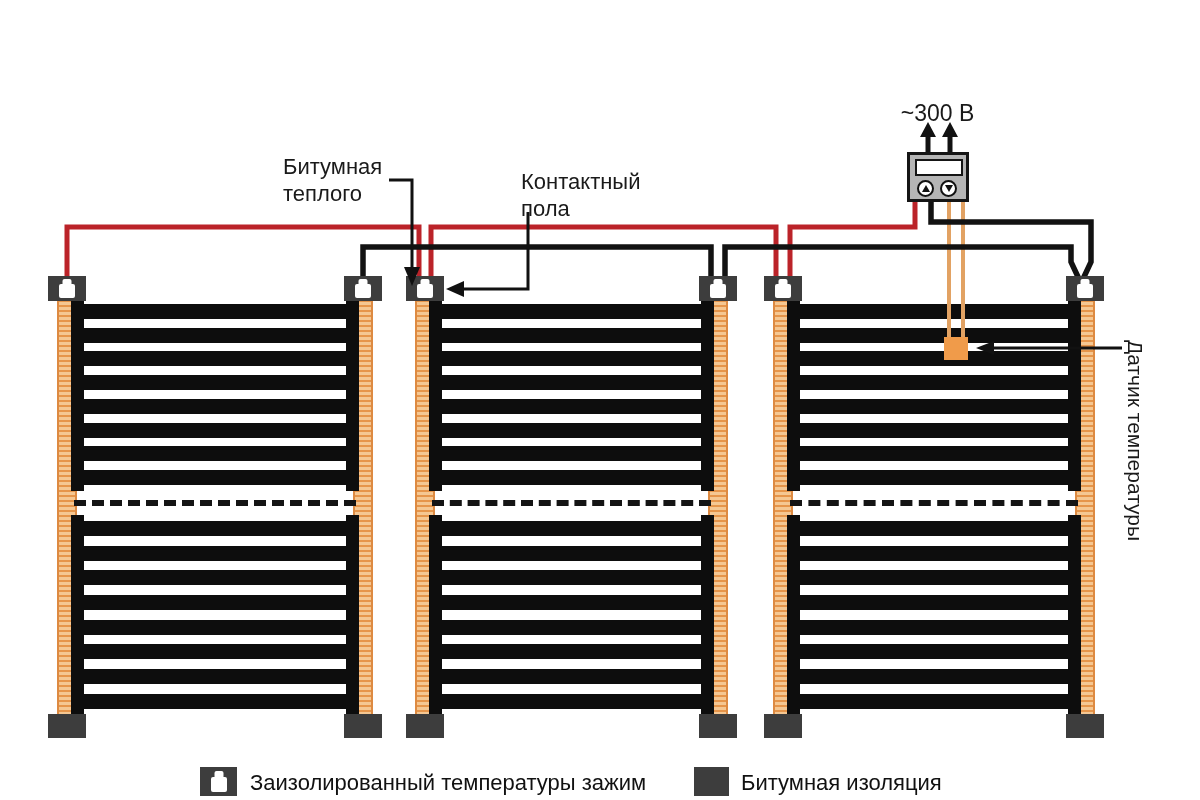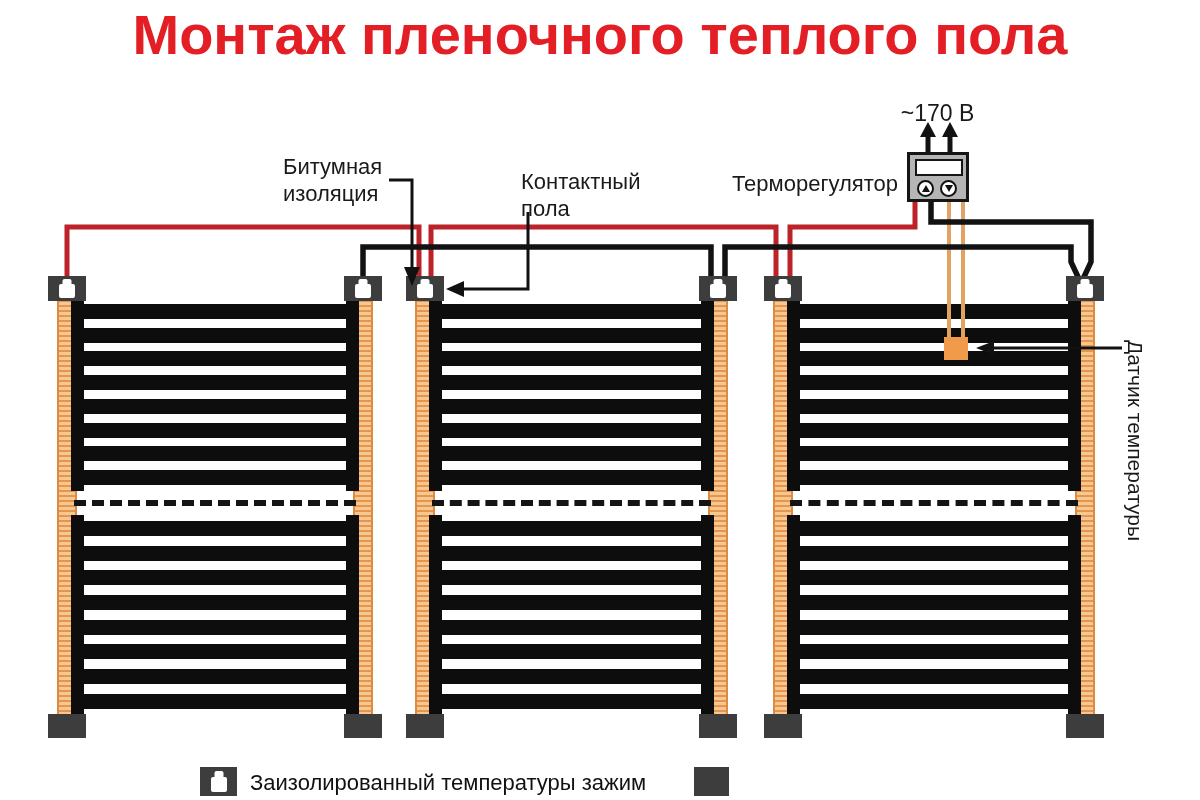--- a/index.html
+++ b/index.html
@@ -52,28 +52,26 @@
   #legend-icon-bitumen{left:694px;width:35px;height:29px;}
   .legend-text{position:absolute;top:770px;font-size:22px;color:#111;}
   #legend-text-clamp{left:250px;}
   #legend-text-bitumen{left:741px;}
 </style>
 </head>
 <body>
 
 <div id="canvas" style="--rail-fill: #f5c792; --rail-stripe: #e6954a; --rail-border: #dd8a42; --clamp: #3d3d3d; --thermo: #b5b5b5; --bar: #0d0d0d;">
 
-  <div id="title" style="color: rgb(227, 30, 37);">Монтаж пленочного теплого пола</div>
-
-  <div class="lbl" id="lbl-bitumen"><span>Битумная</span><br><span>изоляция</span></div>
+
+  <div class="lbl" id="lbl-bitumen"><span>Битумная</span><br><span>теплого</span></div>
 
   <div class="lbl" id="lbl-contact"><span>Контактный</span><br><span>пола</span></div>
 
-  <div class="lbl" id="lbl-thermostat">Терморегулятор</div>
-  <div class="lbl" id="lbl-voltage">~170 В</div>
+  <div class="lbl" id="lbl-voltage">~300 В</div>
   <div class="lbl" id="lbl-sensor">Датчик температуры</div>
 
   <div id="panels">
       <div class="rail" style="left:57px"></div>
       <div class="rail" style="left:353px"></div>
       <div class="bar" style="left:74px;top:303.5px;width:282px"></div>
       <div class="bar" style="left:74px;top:327.5px;width:282px"></div>
       <div class="bar" style="left:74px;top:350.5px;width:282px"></div>
       <div class="bar" style="left:74px;top:374.5px;width:282px"></div>
       <div class="bar" style="left:74px;top:398.5px;width:282px"></div>
@@ -197,14 +195,15 @@
       </div>
   </div>
 
   <div class="legend-icon" id="legend-icon-clamp">
     <span class="tab"></span>
     <span class="cbody"></span>
   </div>
   <div class="legend-text" id="legend-text-clamp">Заизолированный температуры зажим</div>
 
   <div class="legend-icon" id="legend-icon-bitumen"></div>
+  <div class="legend-text" id="legend-text-bitumen">Битумная изоляция</div>
 
 </div>
 
 </body></html>

